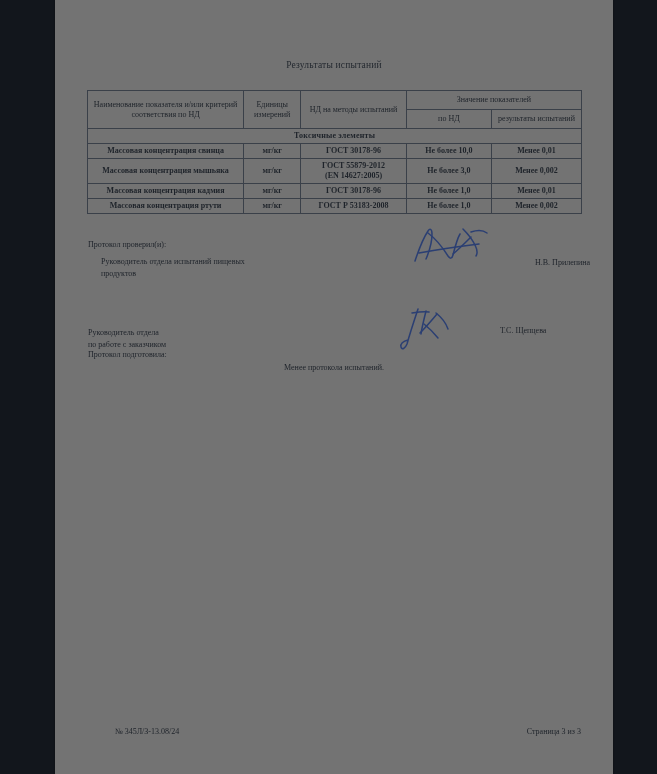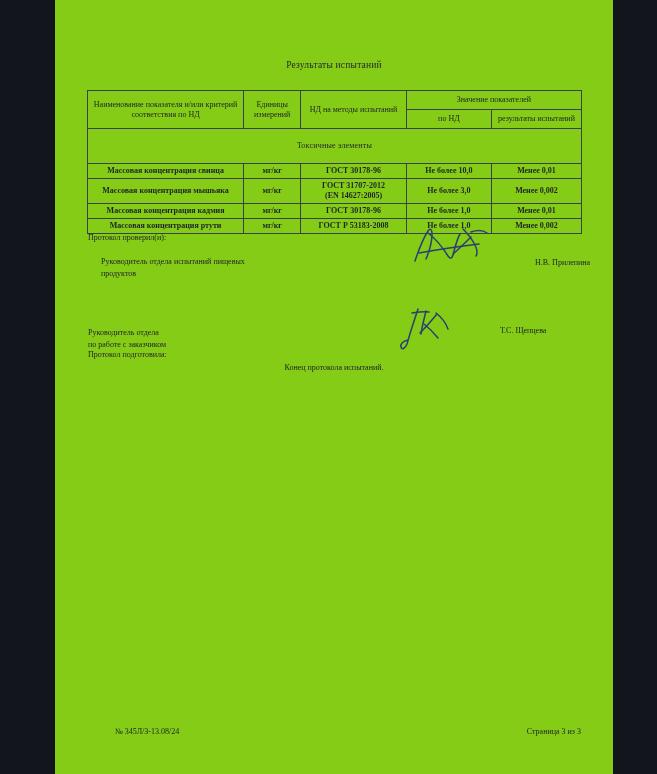--- a/index.html
+++ b/index.html
@@ -25,21 +25,21 @@
   .band-left  { left: 0;  width: 55px; }
   .band-right { right: 0; width: 44px; }
 
   
   .page {
     position: absolute;
     left: 55px;
     top: 0;
     width: 558px;
     height: 774px;
-    background: #84cc16;
+    background: #737373;
     box-shadow: 0 0 2px rgba(0,0,0,.35);
   }
   .page-inner {
     position: absolute;
     left: 0; top: 0; right: 0; bottom: 0;
     color: #20252c;
   }
 
   
   .doc-title {
@@ -75,23 +75,23 @@
     font-weight: normal;
     padding: 4px 3px;
   }
   .col-name     { width: 162px; }
   .col-units    { width: 52px;  }
   .col-method   { width: 106px; }
   .col-norm     { width: 86px;  }
   .col-result   { width: 89px;  }
 
   .section-row td {
-    font-weight: normal;
-    font-size: 8px;
-    padding: 12px 3px;
+    font-weight: bold;
+    font-size: 8px;
+    padding: 2px 3px;
     letter-spacing: .2px;
   }
   .cell-name {
     text-align: left;
     padding-left: 5px;
   }
   .cell-method-multi { line-height: 1.3; }
 
   
   .sig-block {
@@ -180,21 +180,21 @@
           <td>мг/кг</td>
           <td>ГОСТ 30178-96</td>
           <td>Не более 10,0</td>
           <td>Менее 0,01</td>
         </tr>
 
         <tr>
           <td class="cell-name">Массовая концентрация мышьяка</td>
           <td>мг/кг</td>
           <td class="cell-method-multi">
-            <span>ГОСТ 31707-2012</span><br>
+            <span>ГОСТ 55879-2012</span><br>
             <span>(EN 14627:2005)</span>
           </td>
           <td>Не более 3,0</td>
           <td>Менее 0,002</td>
         </tr>
 
         <tr>
           <td class="cell-name">Массовая концентрация кадмия</td>
           <td>мг/кг</td>
           <td>ГОСТ 30178-96</td>
@@ -209,21 +209,21 @@
           <td>Не более 1,0</td>
           <td>Менее 0,002</td>
         </tr>
 
       </tbody>
     </table>
 
     <div class="sig-block">
 
       <div class="sig-group">
-        <div class="sig-lead" style="top:0;">Протокол проверил(и):</div>
+        <div class="sig-lead" style="top:7px;">Протокол проверил(и):</div>
 
         <div class="sig-role" style="top:24px;margin-left:13px;">
           <span>Руководитель отдела испытаний пищевых</span><br>
           <span>продуктов</span>
         </div>
 
         <svg class="sig-mark" style="left:352px; top:-9px;" width="90" height="45" viewBox="0 0 90 45">
           <g fill="none" stroke="#2b3f73" stroke-width="1.5" stroke-linecap="round" stroke-linejoin="round">
             <path d="M8 38 C12 26 17 14 21 8 C23 5 25 6 25 11 C25 19 22 29 19 36"></path>
             <path d="M21 10 C29 16 36 25 41 33 C43 36 45 36 46 32 C48 24 50 16 53 11"></path>
@@ -254,21 +254,21 @@
             <path d="M28 21 C33 25 38 30 42 35"></path>
             <path d="M40 10 C45 14 50 20 52 26"></path>
           </g>
         </svg>
 
         <div class="sig-name" style="left:445px; top:94px;">Т.С. Щепцева</div>
       </div>
 
     </div>
 
-    <div class="end-note">Конец протокола испытаний.</div>
+    <div class="end-note">Менее протокола испытаний.</div>
 
     <div class="footer">
       <div>№ 345Л/З-13.08/24</div>
       <div>Страница 3 из 3</div>
     </div>
 
   </div>
 </div>
 
 </body></html>

